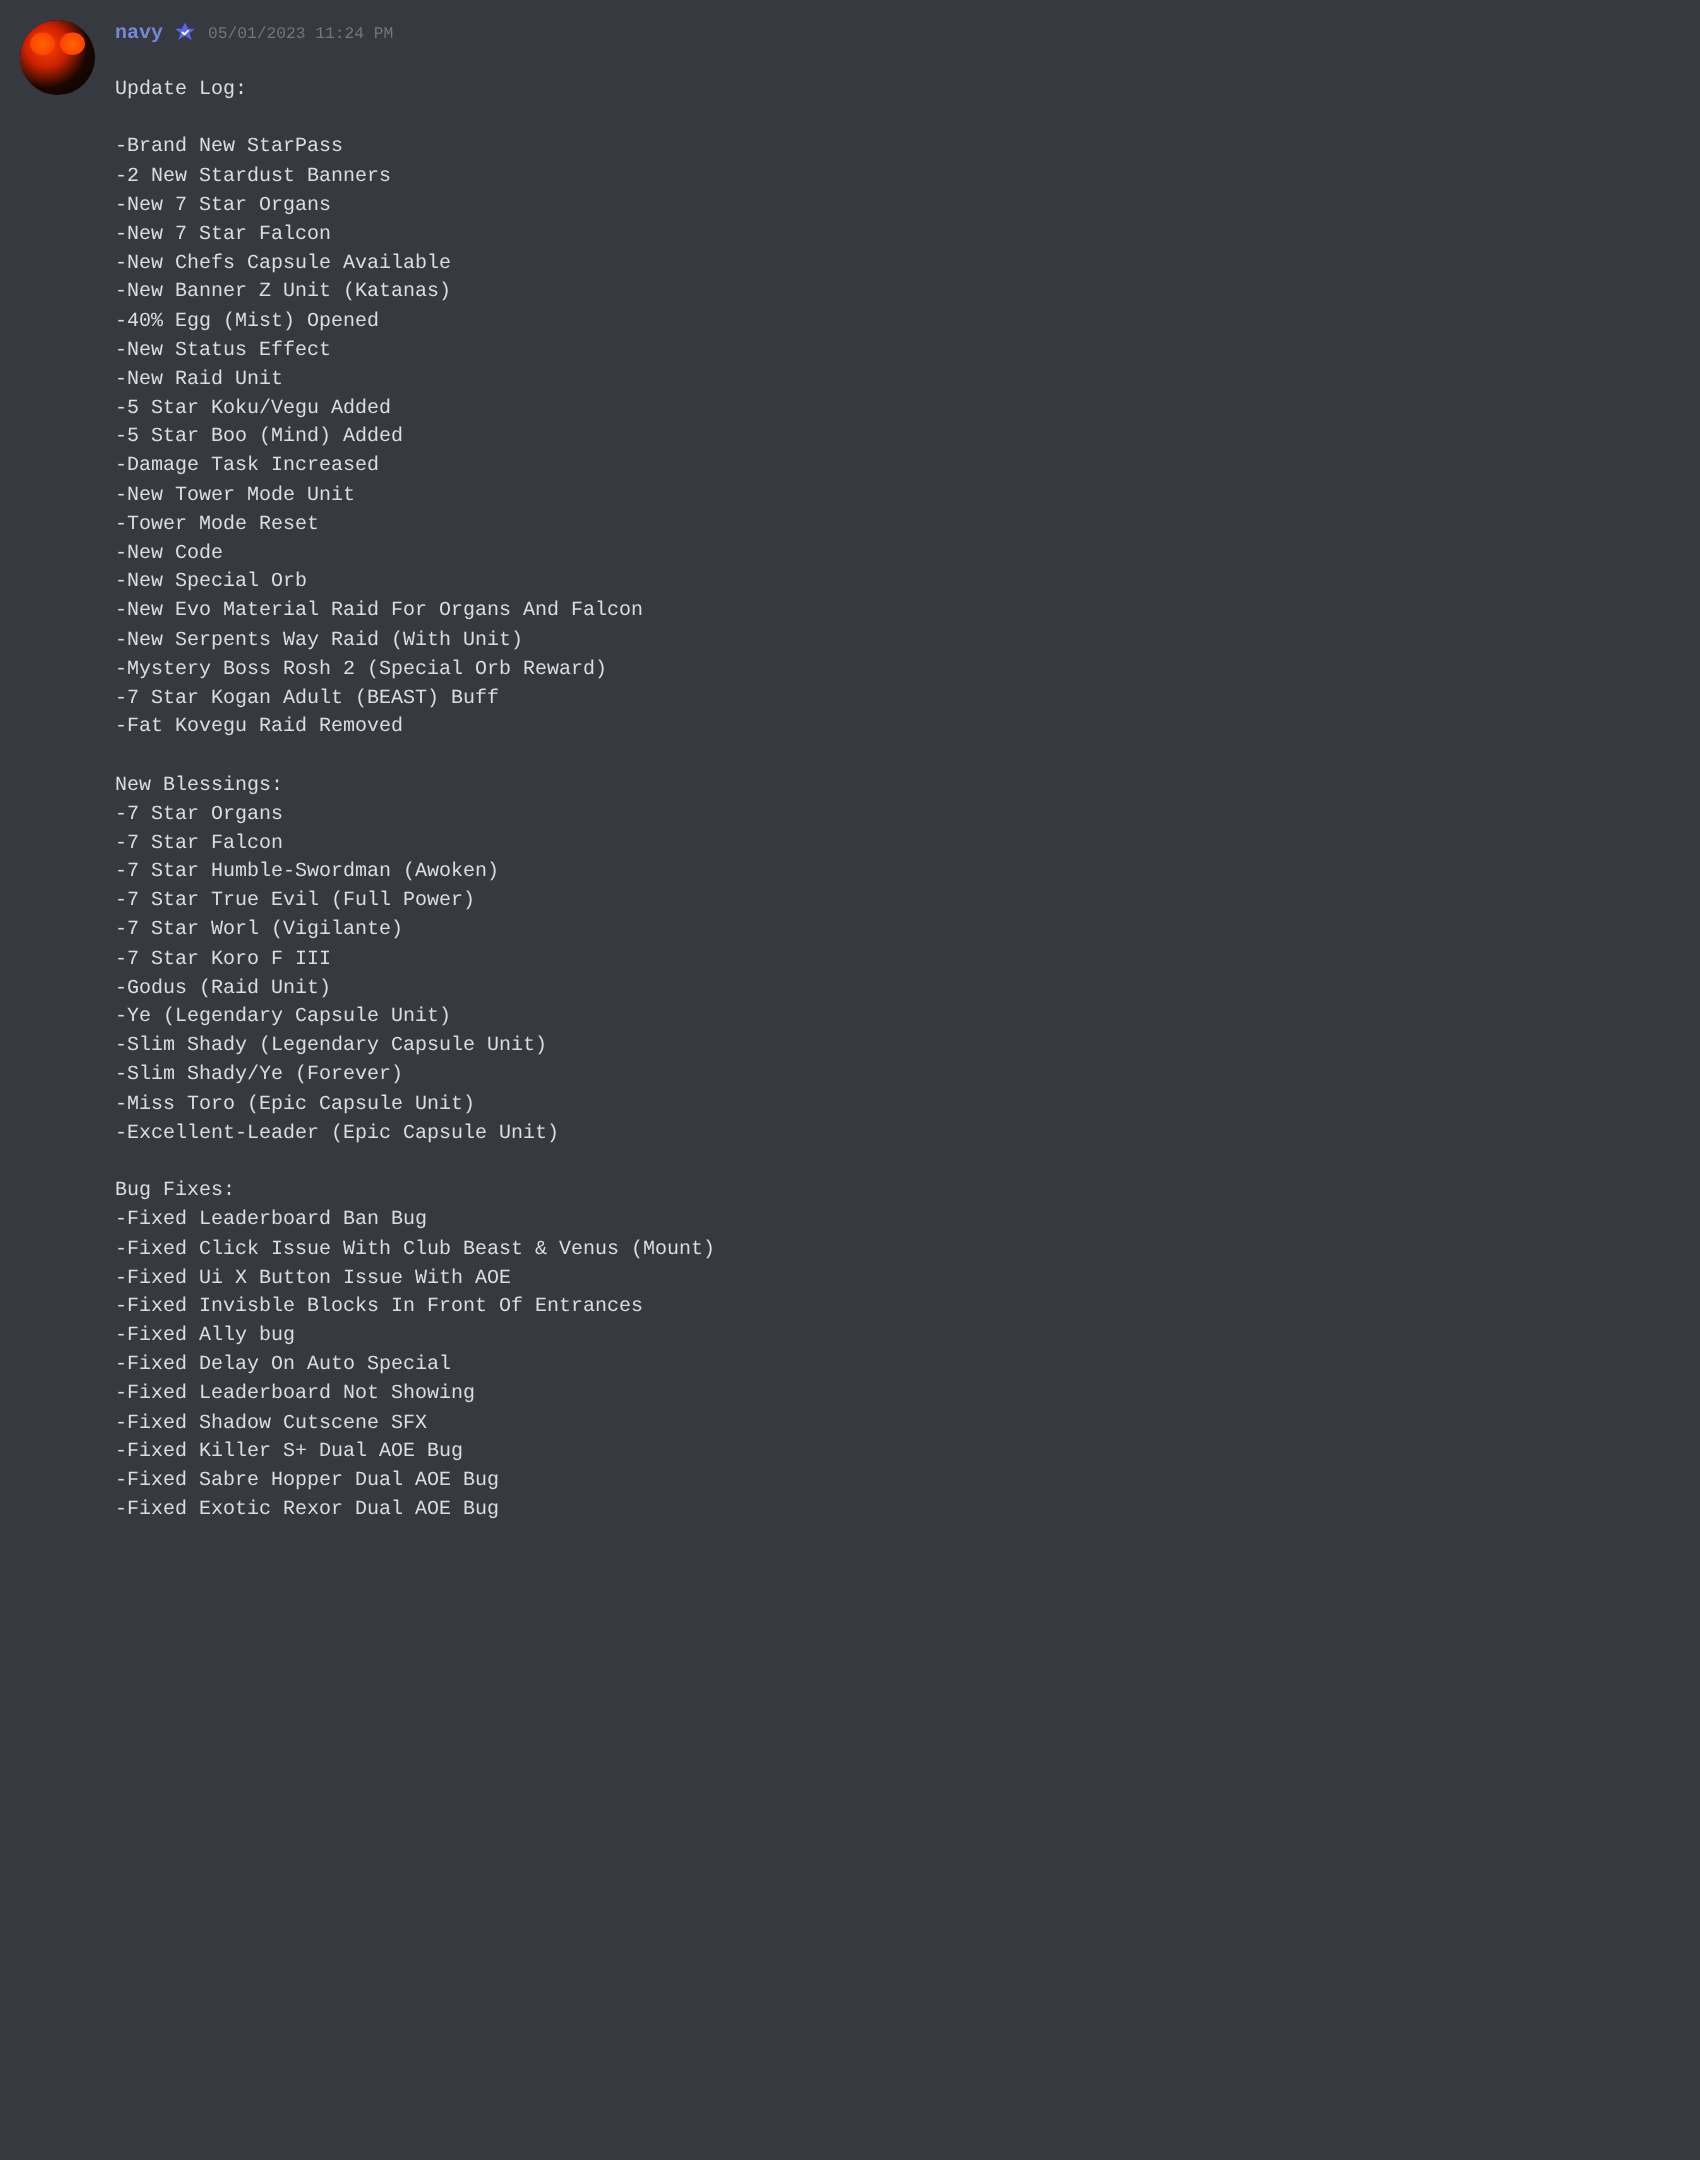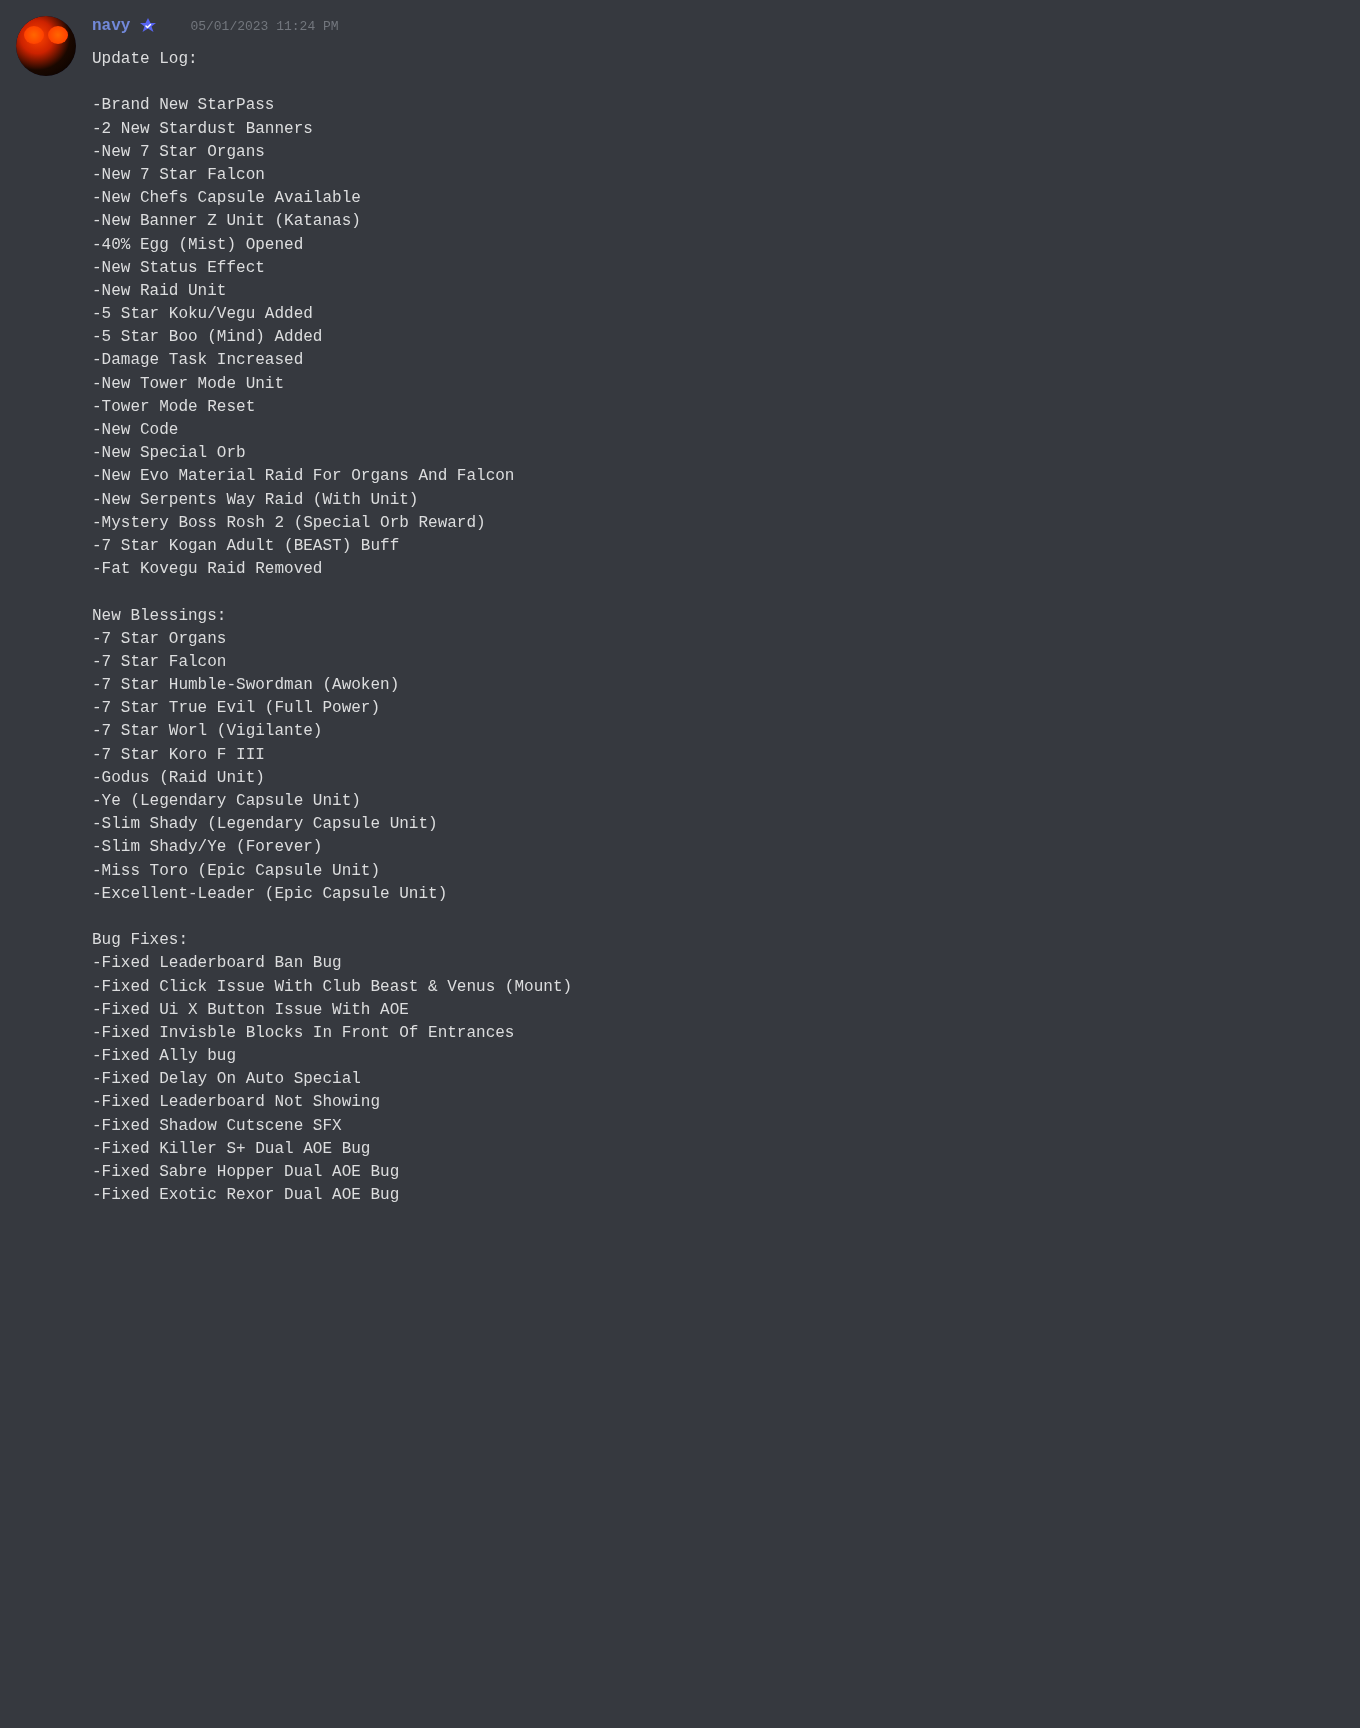--- a/index.html
+++ b/index.html
@@ -61,21 +61,21 @@
       width: 20px;
       height: 18px;
       background: radial-gradient(circle, #ff6600 0%, #ff3300 100%);
       border-radius: 50%;
     }
 
     .message-content {
       flex: 1;
       display: flex;
       flex-direction: column;
-      gap: 8px;
+      gap: 20px;
     }
 
     .message-header {
       display: flex;
       align-items: center;
       gap: 8px;
       margin-bottom: 4px;
     }
 
     .username {
@@ -93,21 +93,20 @@
 
     .badge svg {
       width: 20px;
       height: 20px;
     }
 
     .timestamp {
       color: #72767d;
       font-size: 13px;
       font-family: 'Courier New', Courier, monospace;
-      margin-left: 24px;
     }
 
     .message-body {
       color: #dcddde;
       font-family: Liberation Mono, monospace;
       font-size: 16px;
       line-height: 1.45;
       white-space: pre-wrap;
     }
   </style>

